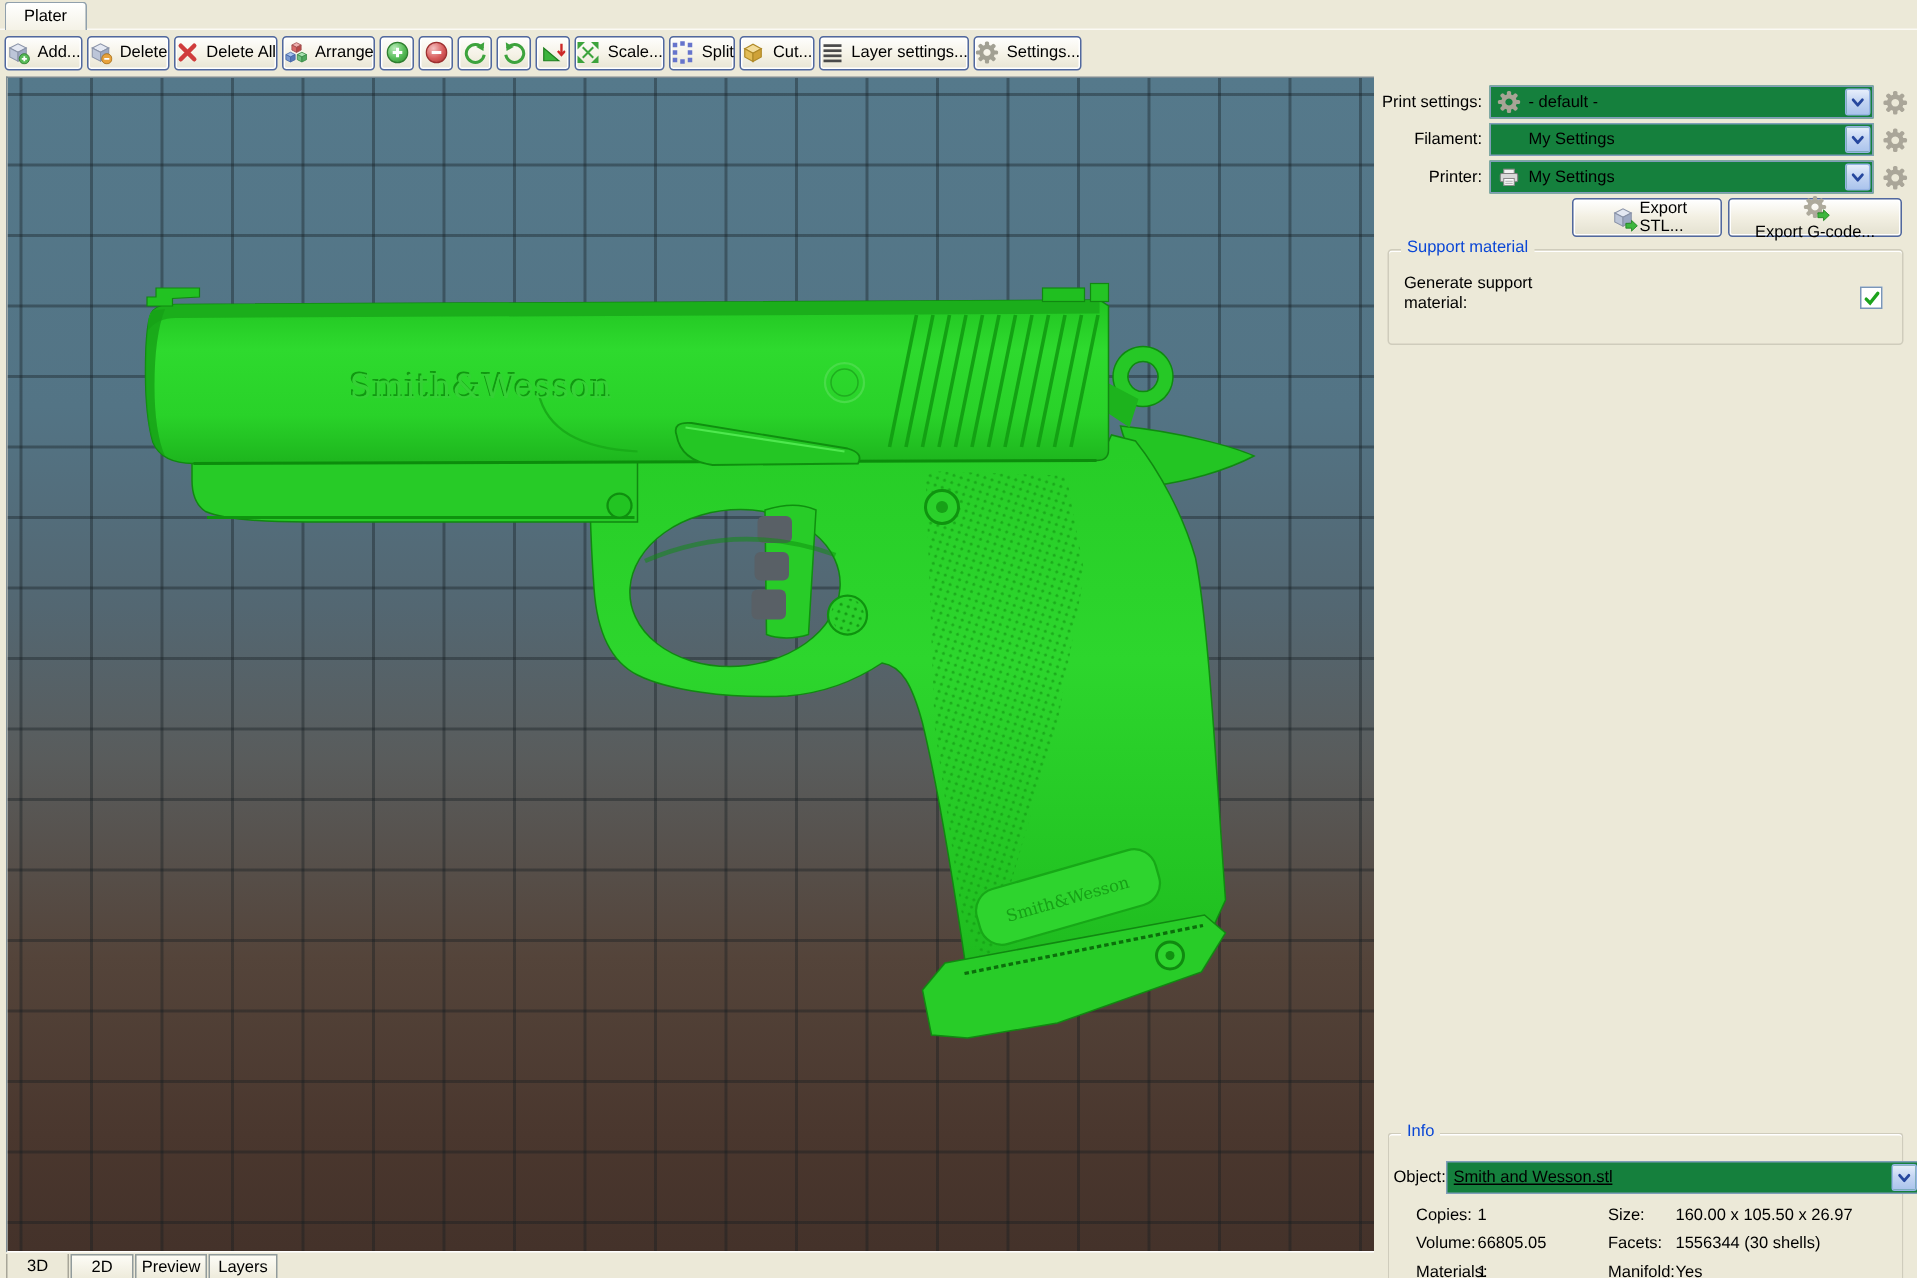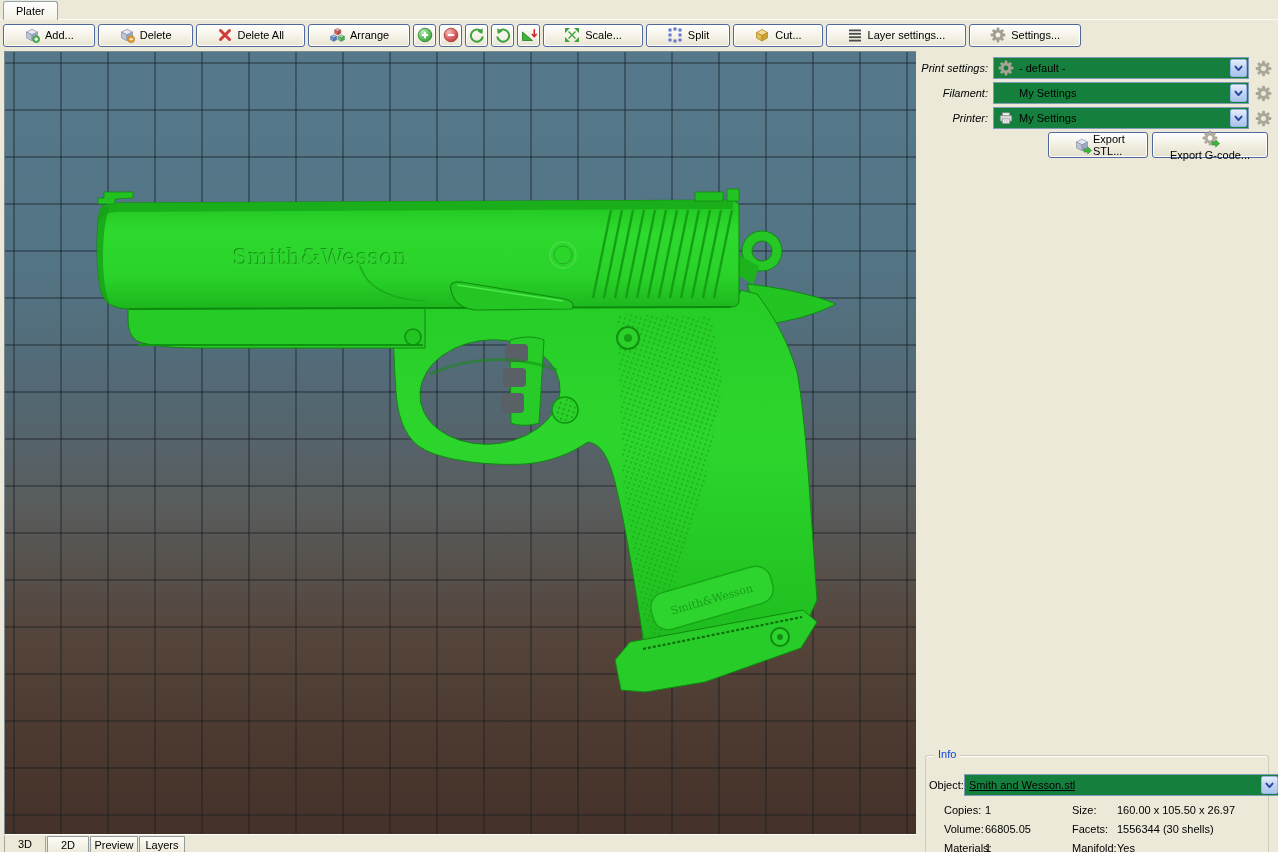--- a/index.html
+++ b/index.html
@@ -12,21 +12,21 @@
   
   .tabrow{position:absolute;left:0;top:0;width:100%;height:19px;background:#ece9d8;border-bottom:1px solid #fbfaf4;}
   .plater-tab{
     position:absolute;left:3px;top:1px;height:18px;padding:0 12px;line-height:18px;
     background:linear-gradient(#ffffff,#f4f2e6);
     border:1px solid #90a0ac;border-bottom:none;border-radius:3px 3px 0 0;z-index:3;
   }
   
   .toolbar{position:absolute;left:0;top:20px;width:100%;height:30px;display:flex;align-items:center;gap:3px;padding-left:3px;background:#ece9d8;}
   .tbtn{
-    display:flex;align-items:center;justify-content:center;gap:5px;height:23px;padding:0 20px;
+    display:flex;align-items:center;justify-content:center;gap:5px;height:23px;padding:0 0;
     background:linear-gradient(#fefefd,#f5f2e6 55%,#e8e5d4);
     border:1px solid #51689f;border-radius:3px;box-shadow:inset 0 0 0 1px #fff;
     white-space:nowrap;cursor:default;box-sizing:border-box;
   }
   .tbtn.icon-only{width:23px;padding:0;}
   .ic{width:16px;height:16px;display:block;}
   .icstack{position:relative;width:16px;height:16px;display:block;}
   .icstack svg.base{width:16px;height:16px;display:block;}
   .icstack svg.ovl{position:absolute;right:-2px;bottom:-2px;width:9px;height:9px;}
   
@@ -38,21 +38,21 @@
   .scene{position:absolute;inset:0;
     background:linear-gradient(180deg,#55798b 0%,#537485 28%,#536772 45%,#595c5c 58%,#54443a 75%,#4a372e 90%,#44322a 100%);}
   .grid{position:absolute;inset:0;
     background-image:
       linear-gradient(rgba(20,28,32,.38) 2px, transparent 2px),
       linear-gradient(90deg, rgba(20,28,32,.38) 2px, transparent 2px);
     background-size:47px 47px;background-position:8px 10px;}
   svg.gun{position:absolute;inset:0;width:100%;height:100%;}
   
   .rpanel{position:absolute;left:916px;top:48px;width:362px;bottom:0;background:#ece9d8;}
-  .rlabel{position:absolute;width:70px;text-align:right;line-height:22px;font-style:italic;}
+  .rlabel{position:absolute;width:70px;text-align:right;line-height:22px;}
   .combo{position:absolute;height:22px;background:#15803d;border:1px solid #7f9db9;box-sizing:border-box;display:flex;align-items:center;}
   .combo-ic{width:16px;height:16px;margin-left:4px;flex:0 0 auto;}
   .combo-sp{width:16px;height:16px;margin-left:4px;flex:0 0 auto;}
   .combo-text{margin-left:5px;white-space:nowrap;overflow:hidden;}
   .combo-btn{position:absolute;right:1px;top:1px;bottom:1px;width:17px;border-radius:2px;
     background:linear-gradient(#e6eefb,#c5d6f3 45%,#abc4ec);border:1px solid #96b3e4;box-sizing:border-box;
     display:flex;align-items:center;justify-content:center;}
   .combo-btn svg{width:9px;height:7px;}
   .gearbtn{position:absolute;width:17px;height:17px;color:#aaa699;cursor:default;}
   .gearbtn svg{width:17px;height:17px;}
@@ -494,20 +494,29 @@
         <svg class="base" viewBox="0 0 16 16">
           <use href="#s-gear16"></use>
         </svg>
         <svg class="ovl" viewBox="0 0 10 10">
           <use href="#s-garrow"></use>
         </svg>
       </span>
     <span>Export G-code...</span>
   </div>
 
+  <div class="groupbox" style="left:9px;top:118px;width:342px;height:62px;">
+    <span class="gtitle">Support material</span>
+    <div style="position:absolute;left:10px;top:16px;width:110px;line-height:13px;">Generate support material:</div>
+    <span class="xpcheck" style="right:13px;top:24px;">
+        <svg viewBox="0 0 14 14">
+          <use href="#s-check"></use>
+        </svg>
+      </span>
+  </div>
 
   <div class="groupbox" style="left:9px;top:707px;width:342px;height:110px;border-bottom:none;">
     <span class="gtitle">Info</span>
     <div style="position:absolute;left:3px;top:18px;line-height:22px;">Object:</div>
     <div class="combo" style="left:38px;top:18px;width:316px;text-decoration:underline;">
       <span class="combo-text" style="margin-left:4px;">Smith and Wesson.stl</span>
       <span class="combo-btn">
           <svg viewBox="0 0 10 8">
             <use href="#s-chevron"></use>
           </svg>

